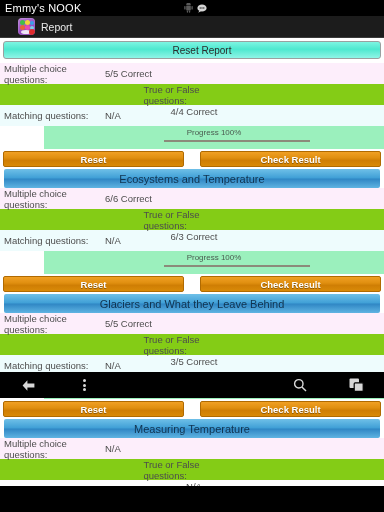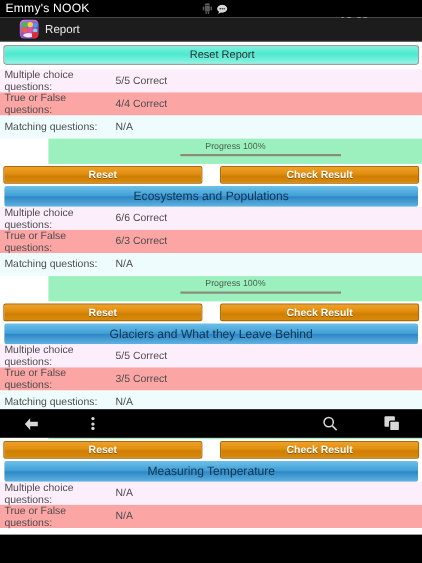--- a/index.html
+++ b/index.html
@@ -77,21 +77,21 @@
     color:#10334f; font-size:11px; white-space:nowrap; overflow:hidden;
   }
 
   .qrow {
     height:21px;
     display:flex; align-items:center;
     padding-left:4px;
     font-size:9.5px; color:#4d4d4d;
   }
   .qrow.mc { background:#fdeefb; }
-  .qrow.tf { background:#fca5a5; }
+  .qrow.tf { background:#84cc16;flex-direction:column; }
   .qrow.mt { background:#eefcfd; }
   .q-label { width:101px; flex:none; }
   .q-value { color:#4d4d4d; }
 
   .progress-wrap {
     height:23px;
     background:#9bf0bd;
     position:relative;
     display:flex; flex-direction:column; align-items:center; justify-content:flex-start;
     padding-top:2px;
@@ -226,21 +226,21 @@
           <span class="progress-fill" style="width: 100%;"></span>
         </span>
       </div>
       <div class="btn-row">
         <div class="btn">Reset</div>
         <div class="btn">Check Result</div>
       </div>
     </div>
 
     <div class="section">
-      <div class="sec-header">Ecosystems and Populations</div>
+      <div class="sec-header">Ecosystems and Temperature</div>
       <div class="qrow mc">
         <span class="q-label">Multiple choice questions:</span>
         <span class="q-value">6/6 Correct</span>
       </div>
       <div class="qrow tf">
         <span class="q-label">True or False questions:</span>
         <span class="q-value">6/3 Correct</span>
       </div>
       <div class="qrow mt">
         <span class="q-label">Matching questions:</span>

